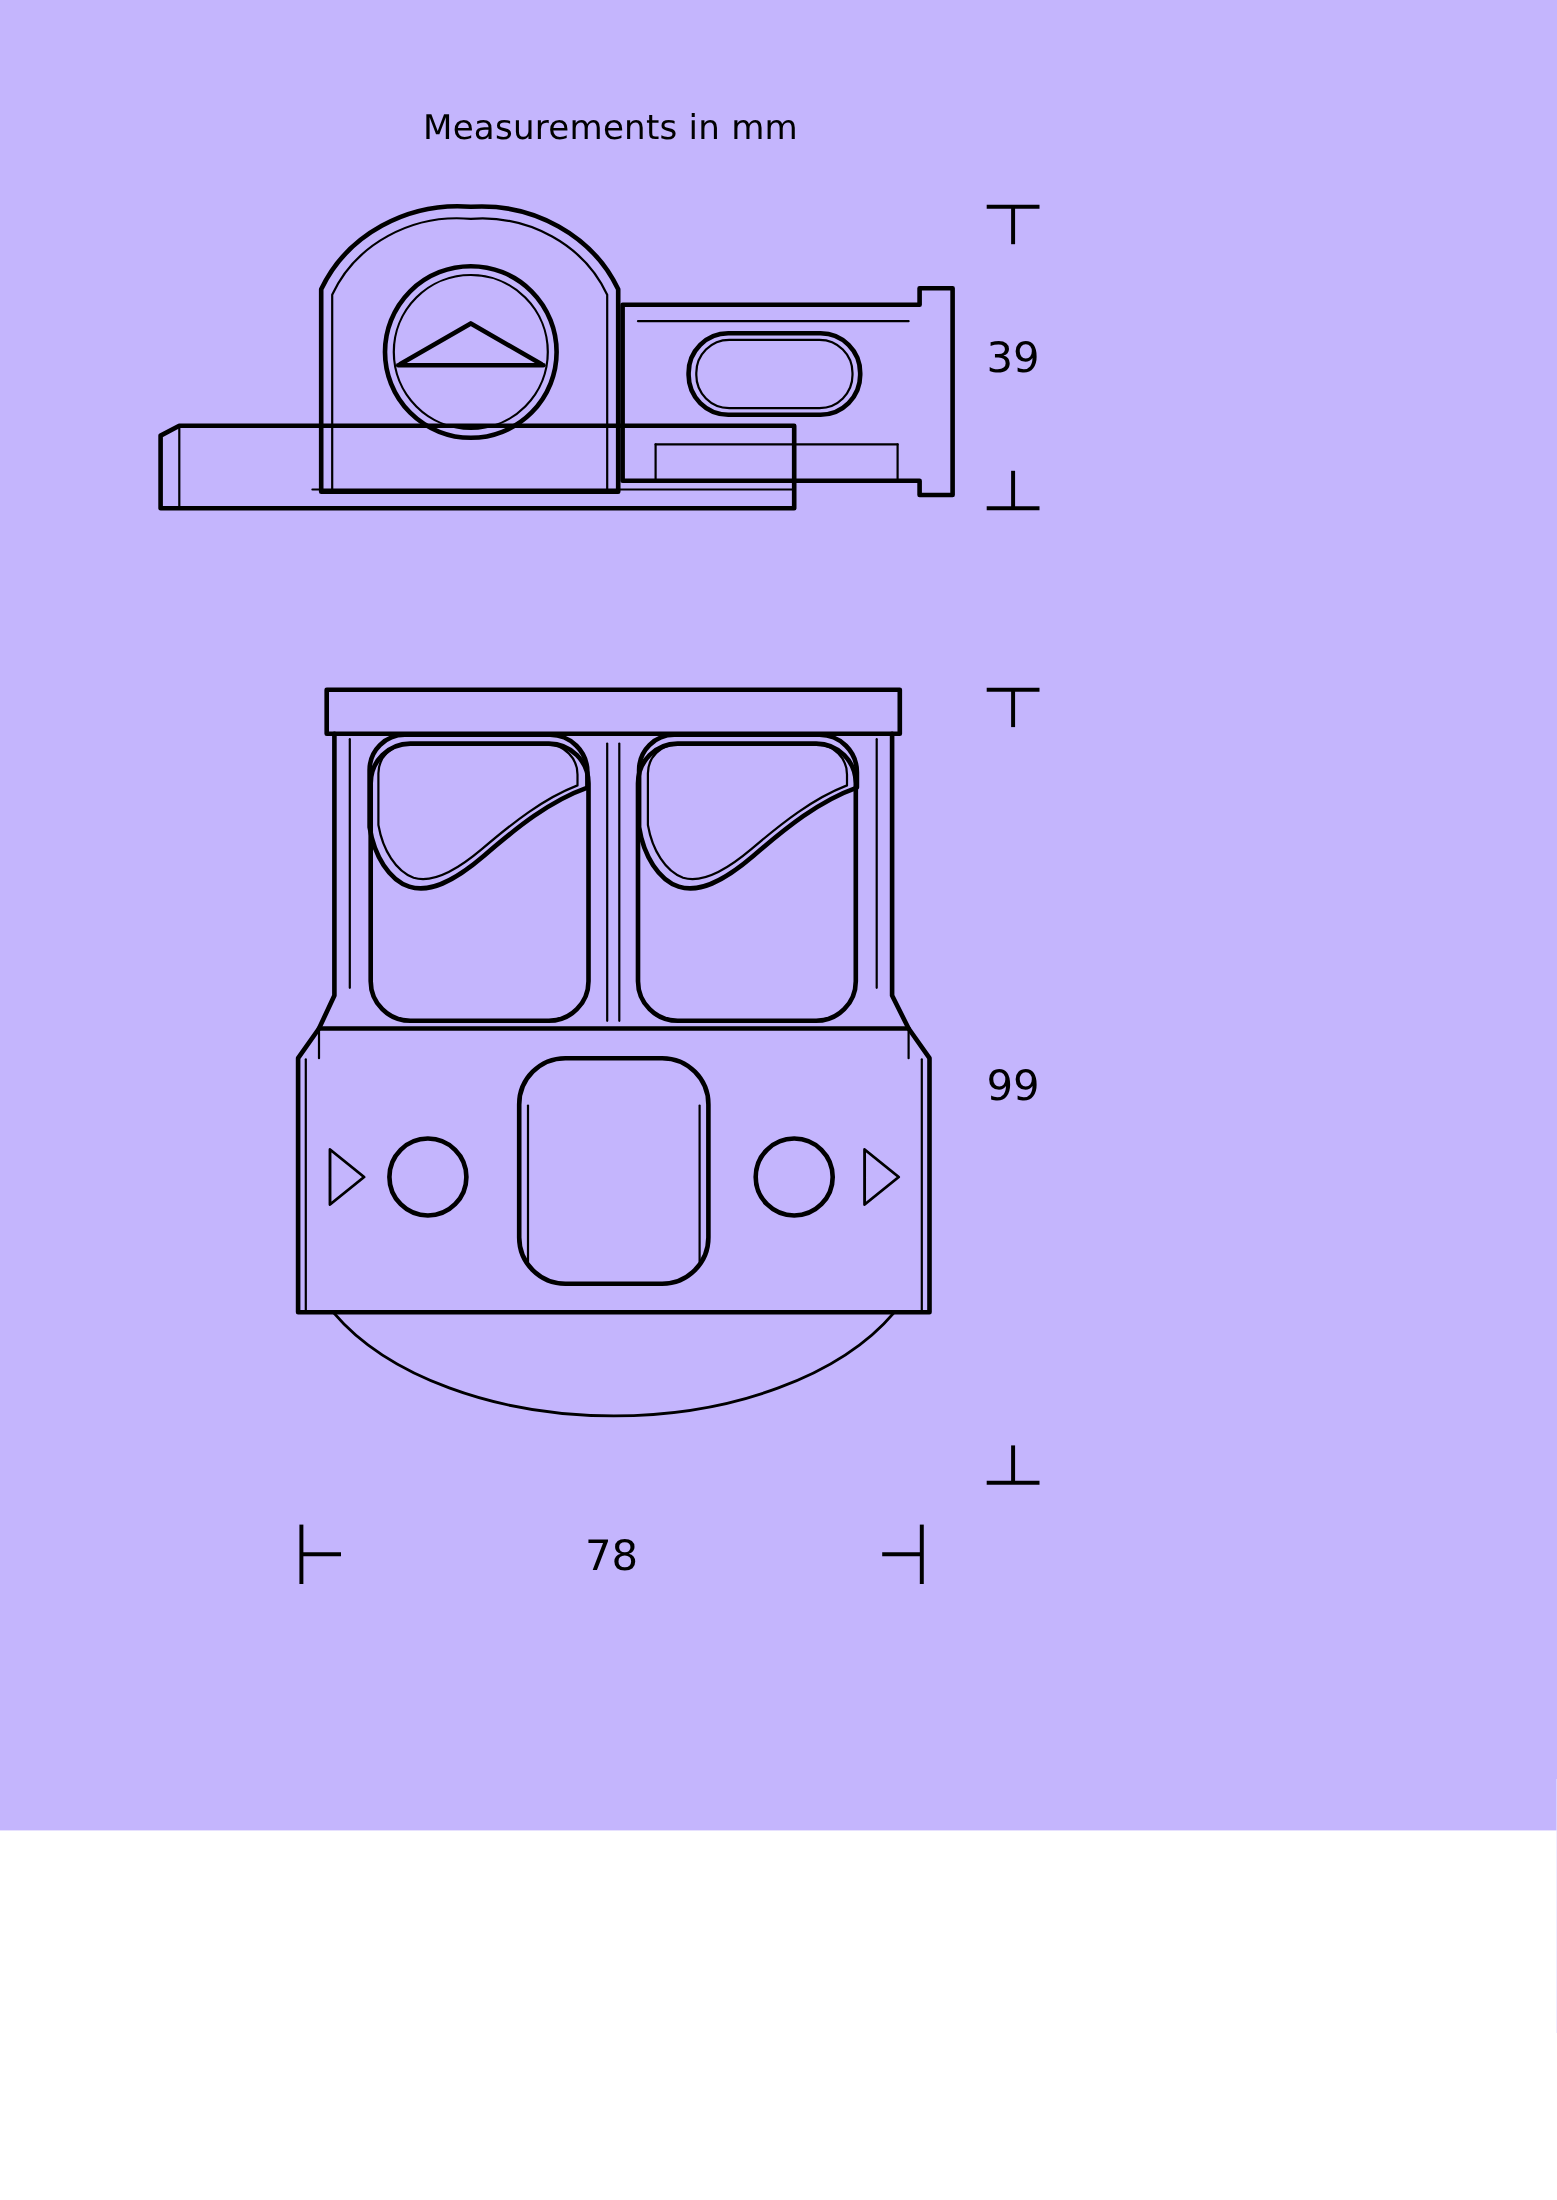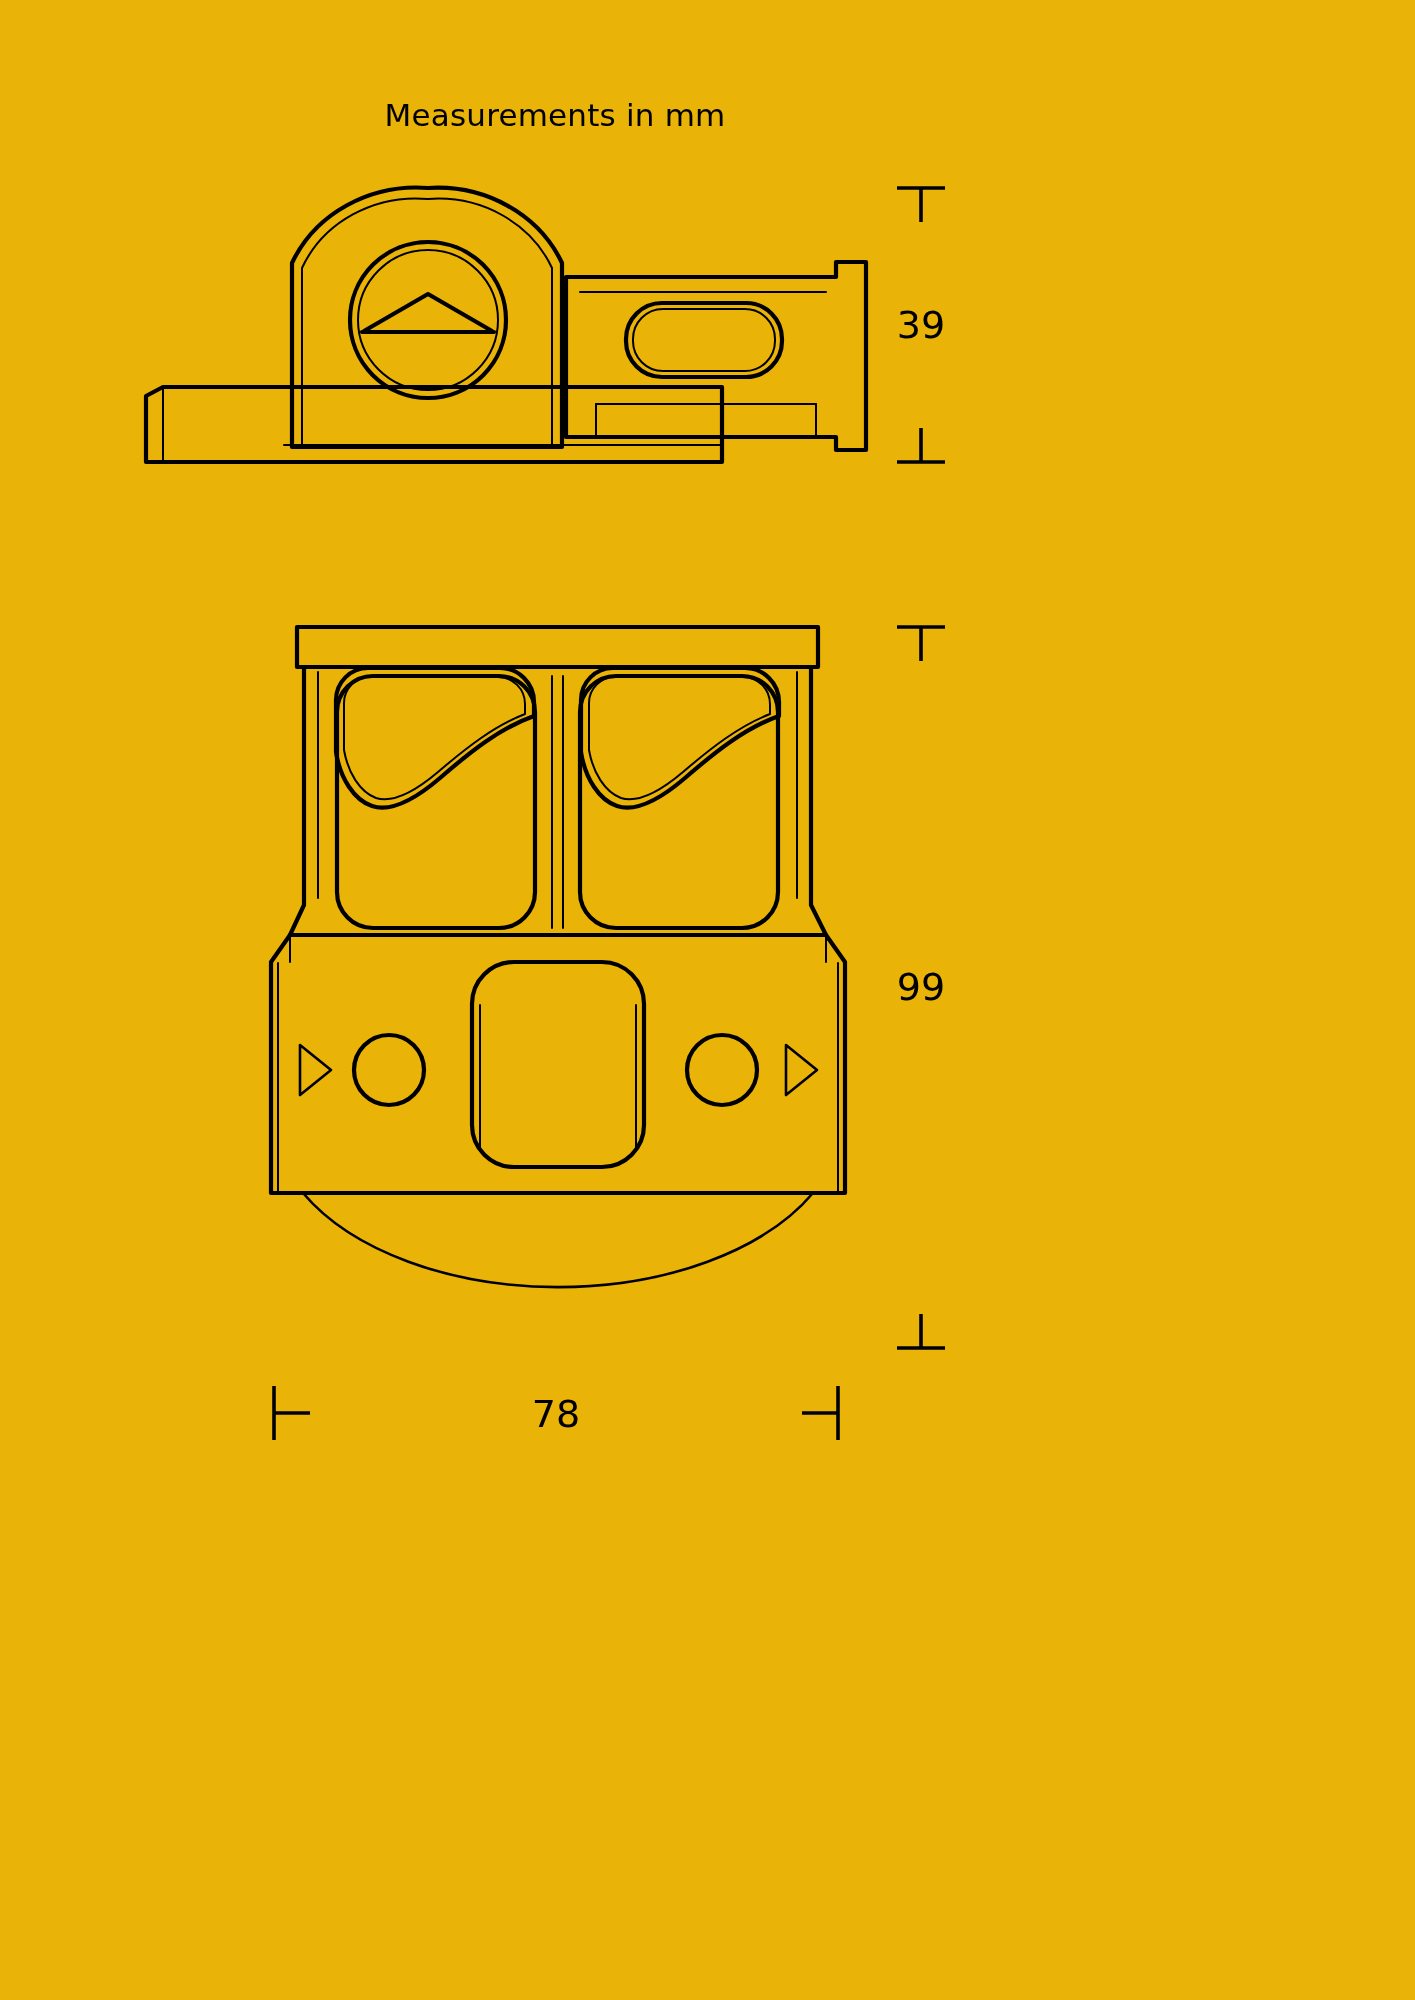--- a/index.html
+++ b/index.html
@@ -11,22 +11,22 @@
     width: 1415px;
     height: 2000px;
     overflow: hidden;
     font-family: "DejaVu Sans", sans-serif;
     position: relative;
   }
   .sheet {
     position: absolute;
     left: 0; top: 0;
     width: 1415px;
-    height: 2000px;
-    background: #eab308;
+    height: 1664px;
+    background: #c4b5fd;
   }
   svg.drawing {
     position: absolute;
     left: 0; top: 0;
     width: 1415px;
     height: 2000px;
     display: block;
   }
   text {
     font-family: "DejaVu Sans", sans-serif;

